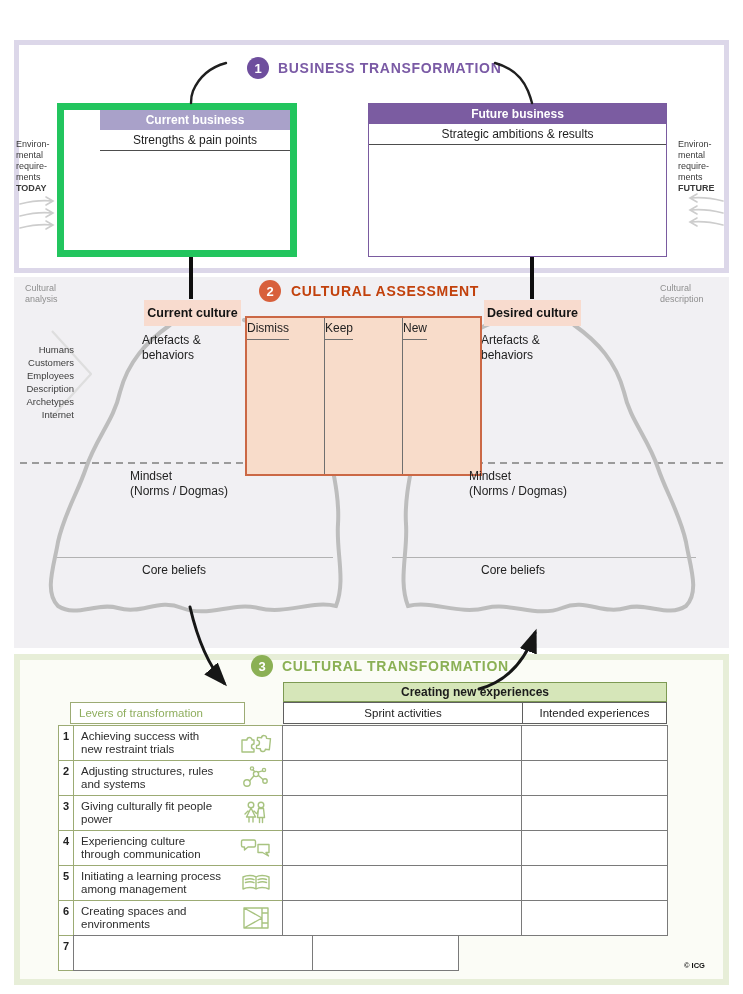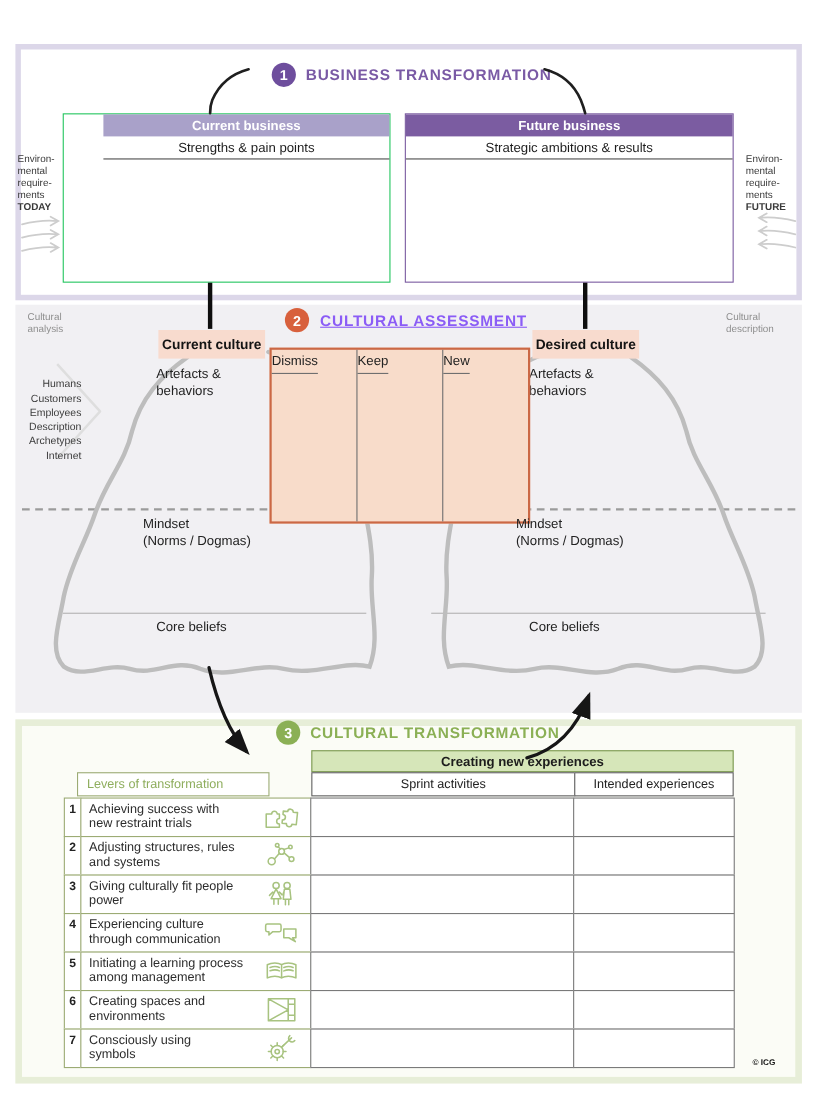--- a/index.html
+++ b/index.html
@@ -15,25 +15,25 @@
   #sec1{position:absolute;left:14px;top:40px;width:715px;height:233px;background:#fff;
         border:5px solid #dcd7e9;box-sizing:border-box;}
   #sec2{position:absolute;left:14px;top:277px;width:715px;height:371px;background:#f1f0f3;}
   #sec3{position:absolute;left:14px;top:654px;width:715px;height:331px;background:#fbfcf6;
         border:6px solid #e7eed8;box-sizing:border-box;}
 
   .badge{position:absolute;width:22px;height:22px;border-radius:50%;color:#fff;
          font-size:13px;font-weight:700;display:flex;align-items:center;justify-content:center;z-index:4;}
   .b1{background:#6e4e9d;} .b2{background:#d8603c;} .b3{background:#8bb055;}
   .sec-title{position:absolute;font-size:14px;font-weight:700;letter-spacing:0.7px;z-index:4;}
-  .t1{color:#7a5aa5;} .t2{color:#8b5cf6;text-decoration:underline;} .t3{color:#8bb055;}
+  .t1{color:#7a5aa5;} .t2{color:#c2410c;} .t3{color:#8bb055;}
 
   
   .bizbox{position:absolute;top:103px;height:154px;background:#fff;box-sizing:border-box;z-index:3;}
-  #current-box{left:57px;width:298px;border:1px solid #22c55e;padding-left:36px;}
+  #current-box{left:57px;width:240px;border:7px solid #22c55e;padding-left:36px;}
   #future-box{left:368px;width:299px;border:1px solid #7a5ba0;}
   .bizhead{height:20px;line-height:20px;text-align:center;color:#fff;font-size:12px;font-weight:700;}
   .head-light{background:#a9a1c9;} .head-dark{background:#7b5ca1;}
   .bizsub{height:20px;line-height:20px;text-align:center;font-size:12px;color:#1d1d1d;
           border-bottom:1px solid #4d4d4d;}
   .bizbody{flex:1;}
 
   .envlabel{position:absolute;font-size:9px;line-height:11px;color:#3a3a3a;z-index:3;}
   .envlabel .em{font-weight:700;}
 
@@ -285,32 +285,20 @@
           <path d="M5 3 h24 v20 H5 z M23 3 v20 M5 3 L23 13 M5 23 L23 13 M23 8 h6 M23 18 h6"></path>
         </svg>
       </span>
     </div>
     <div class="c-sprint"></div>
     <div class="c-intended"></div>
   </div>
 
   <div class="s3row" style="top:935px;">
     <div class="c-num">7</div>
-    <div class="c-lever">
-      <span class="lever-txt">Consciously using
-symbols</span>
-      <span class="lever-icon">
-        <svg width="34" height="26" viewBox="0 0 34 26" fill="none" stroke="#a8c380" stroke-width="1.4" stroke-linecap="round">
-          <circle cx="13" cy="16" r="5.5"></circle>
-            <circle cx="13" cy="16" r="2"></circle>
-          <path d="M13 10.5 v-2.5 M13 21.5 v2.5 M7.5 16 h-2.5 M18.5 16 h2.5 M9 12 l-1.8 -1.8 M17 20 l1.8 1.8 M9 20 l-1.8 1.8 M17 12 l1.8 -1.8"></path>
-          <path d="M17.5 11.5 L26 3.5 M24.5 1.5 a3.2 3.2 0 1 0 4.5 4.5"></path>
-        </svg>
-      </span>
-    </div>
     <div class="c-sprint"></div>
     <div class="c-intended"></div>
   </div>
 
   <div id="credit">© ICG</div>
 
   <svg id="svg-under" class="layer" width="743" height="994">
 
     <path d="M20 463 L723 463" stroke="#9b9b9b" stroke-width="2" stroke-dasharray="7 5" fill="none"></path>
 

